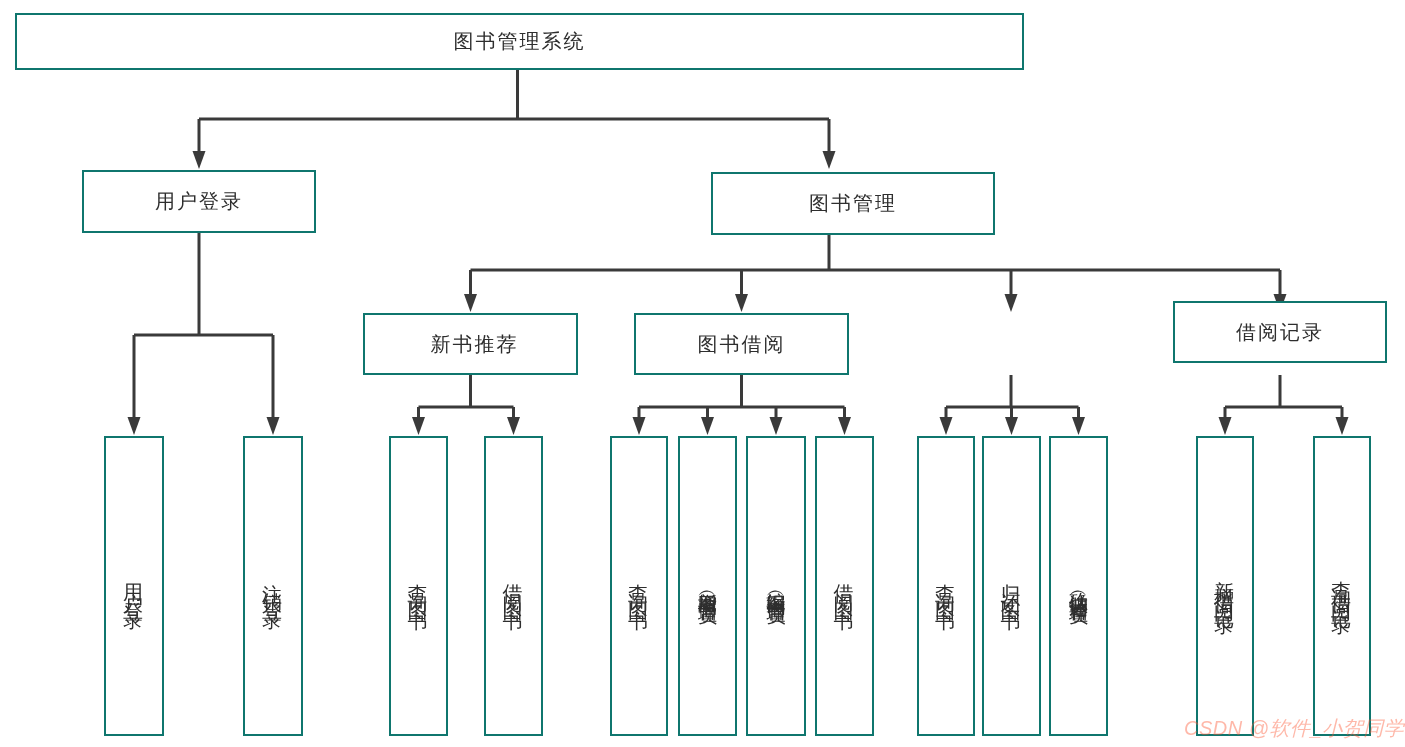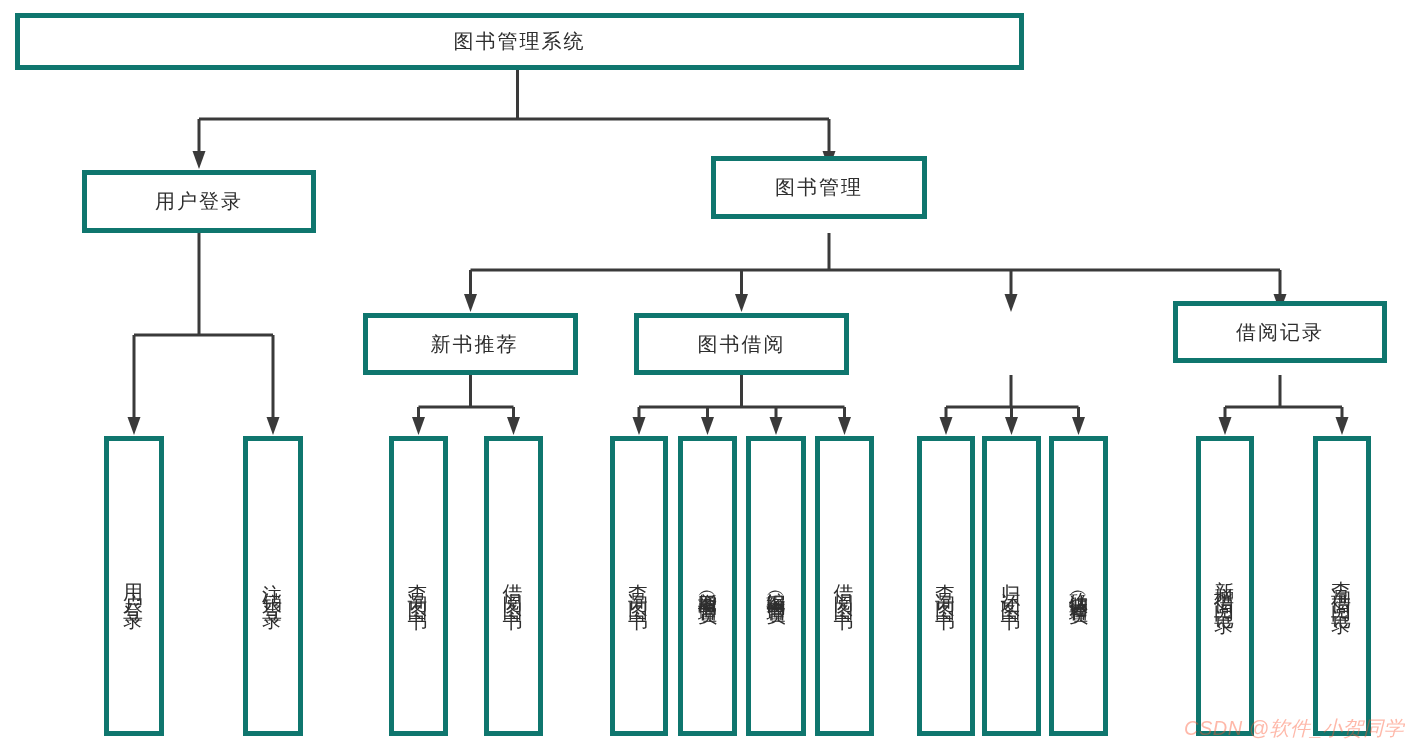--- a/index.html
+++ b/index.html
@@ -13,21 +13,21 @@
   }
   .connectors {
     position: absolute;
     left: 0; top: 0;
     width: 1405px; height: 747px;
     pointer-events: none;
   }
   .node {
     position: absolute;
     box-sizing: border-box;
-    border: 5px solid #0f766e;
+    border: 2px solid #0f766e;
     background: #ffffff;
     display: flex;
     align-items: center;
     justify-content: center;
     color: #2e2e2e;
     font-size: 20px;
     letter-spacing: 2px;
     text-align: center;
     z-index: 2;
   }
@@ -92,21 +92,21 @@
       <polygon points="1005,417 1018,417 1011.5,435"></polygon>
       <polygon points="1072,417 1085,417 1078.5,435"></polygon>
       <polygon points="1218.5,417 1231.5,417 1225,435"></polygon>
       <polygon points="1335.5,417 1348.5,417 1342,435"></polygon>
     </g>
   </svg>
 
   <div class="node" style="left:15px; top:13px; width:1009px; height:57px;">图书管理系统</div>
 
   <div class="node" style="left:82px; top:170px; width:234px; height:63px;">用户登录</div>
-  <div class="node" style="left:711px; top:156px; width:216px; height:63px;">图书管理</div>
+  <div class="node" style="left:711px; top:172px; width:284px; height:63px;">图书管理</div>
 
   <div class="node" style="left:363px; top:313px; width:215px; height:62px;padding-left:8px;">新书推荐</div>
   <div class="node" style="left:634px; top:313px; width:215px; height:62px;text-align:right;">图书借阅</div>
   <div class="node" style="left:1173px; top:301px; width:214px; height:62px;">借阅记录</div>
 
   <div class="node v" style="left:104px; top:436px; width:60px; height:300px;">用户登录</div>
   <div class="node v" style="left:243px; top:436px; width:60px; height:300px;">注销登录</div>
 
   <div class="node v" style="left:389px; top:436px; width:59px; height:300px;">查询图书</div>
   <div class="node v" style="left:484px; top:436px; width:59px; height:300px;">借阅图书</div>

